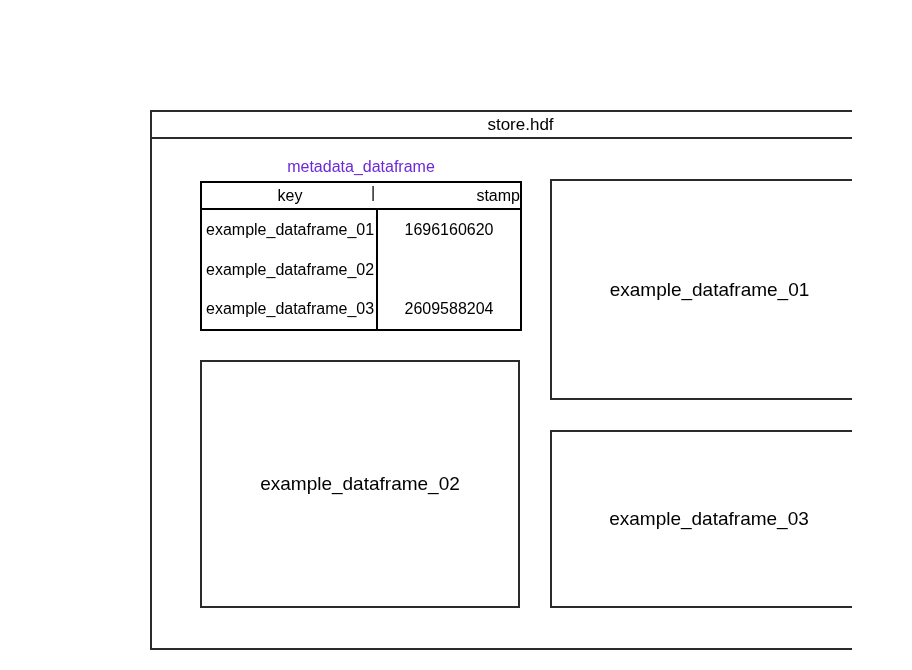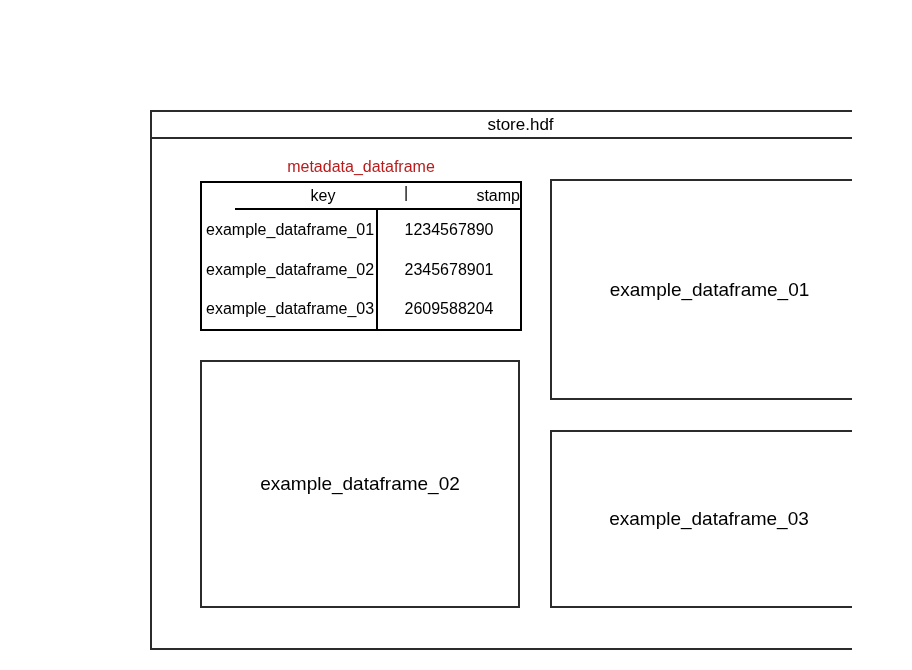--- a/index.html
+++ b/index.html
@@ -38,41 +38,40 @@
     justify-content: center;
     font-size: 17px;
   }
   .metadata-label {
     position: absolute;
     left: 48px;
     top: 46px;
     width: 322px;
     text-align: center;
     font-size: 16px;
-    color: #b91c1c;
+    color: #6d28d9;
     cursor: pointer;
   }
   .meta-table {
     position: absolute;
     left: 48px;
     top: 69px;
     width: 322px;
     height: 150px;
     border: 2px solid #000000;
     box-sizing: border-box;
     font-size: 16px;
     background: #ffffff;
   }
   .meta-table .thead {
     position: relative;
     height: 25px;
     border-bottom: 2px solid #000000;
     display: flex;
     align-items: center;
-    margin-left: 33px;
   }
   .meta-table .th-key {
     width: 176px;
     text-align: center;
   }
   .meta-table .th-pipe {
     position: absolute;
     left: 169px;
     top: 1px;
   }
@@ -132,25 +131,24 @@
 
     <div class="meta-table">
       <div class="thead">
         <div class="th-key">key</div>
         <div class="th-pipe">|</div>
         <div class="th-stamp">stamp</div>
       </div>
       <div class="tbody">
         <div class="trow">
           <div class="td-key">example_dataframe_01</div>
-          <div class="td-stamp">1234567890</div>
+          <div class="td-stamp">1696160620</div>
         </div>
         <div class="trow">
           <div class="td-key">example_dataframe_02</div>
-          <div class="td-stamp">2345678901</div>
         </div>
         <div class="trow">
           <div class="td-key">example_dataframe_03</div>
           <div class="td-stamp">2609588204</div>
         </div>
       </div>
     </div>
 
     <div class="df-box df-box-1">
       <span>example_dataframe_01</span>

